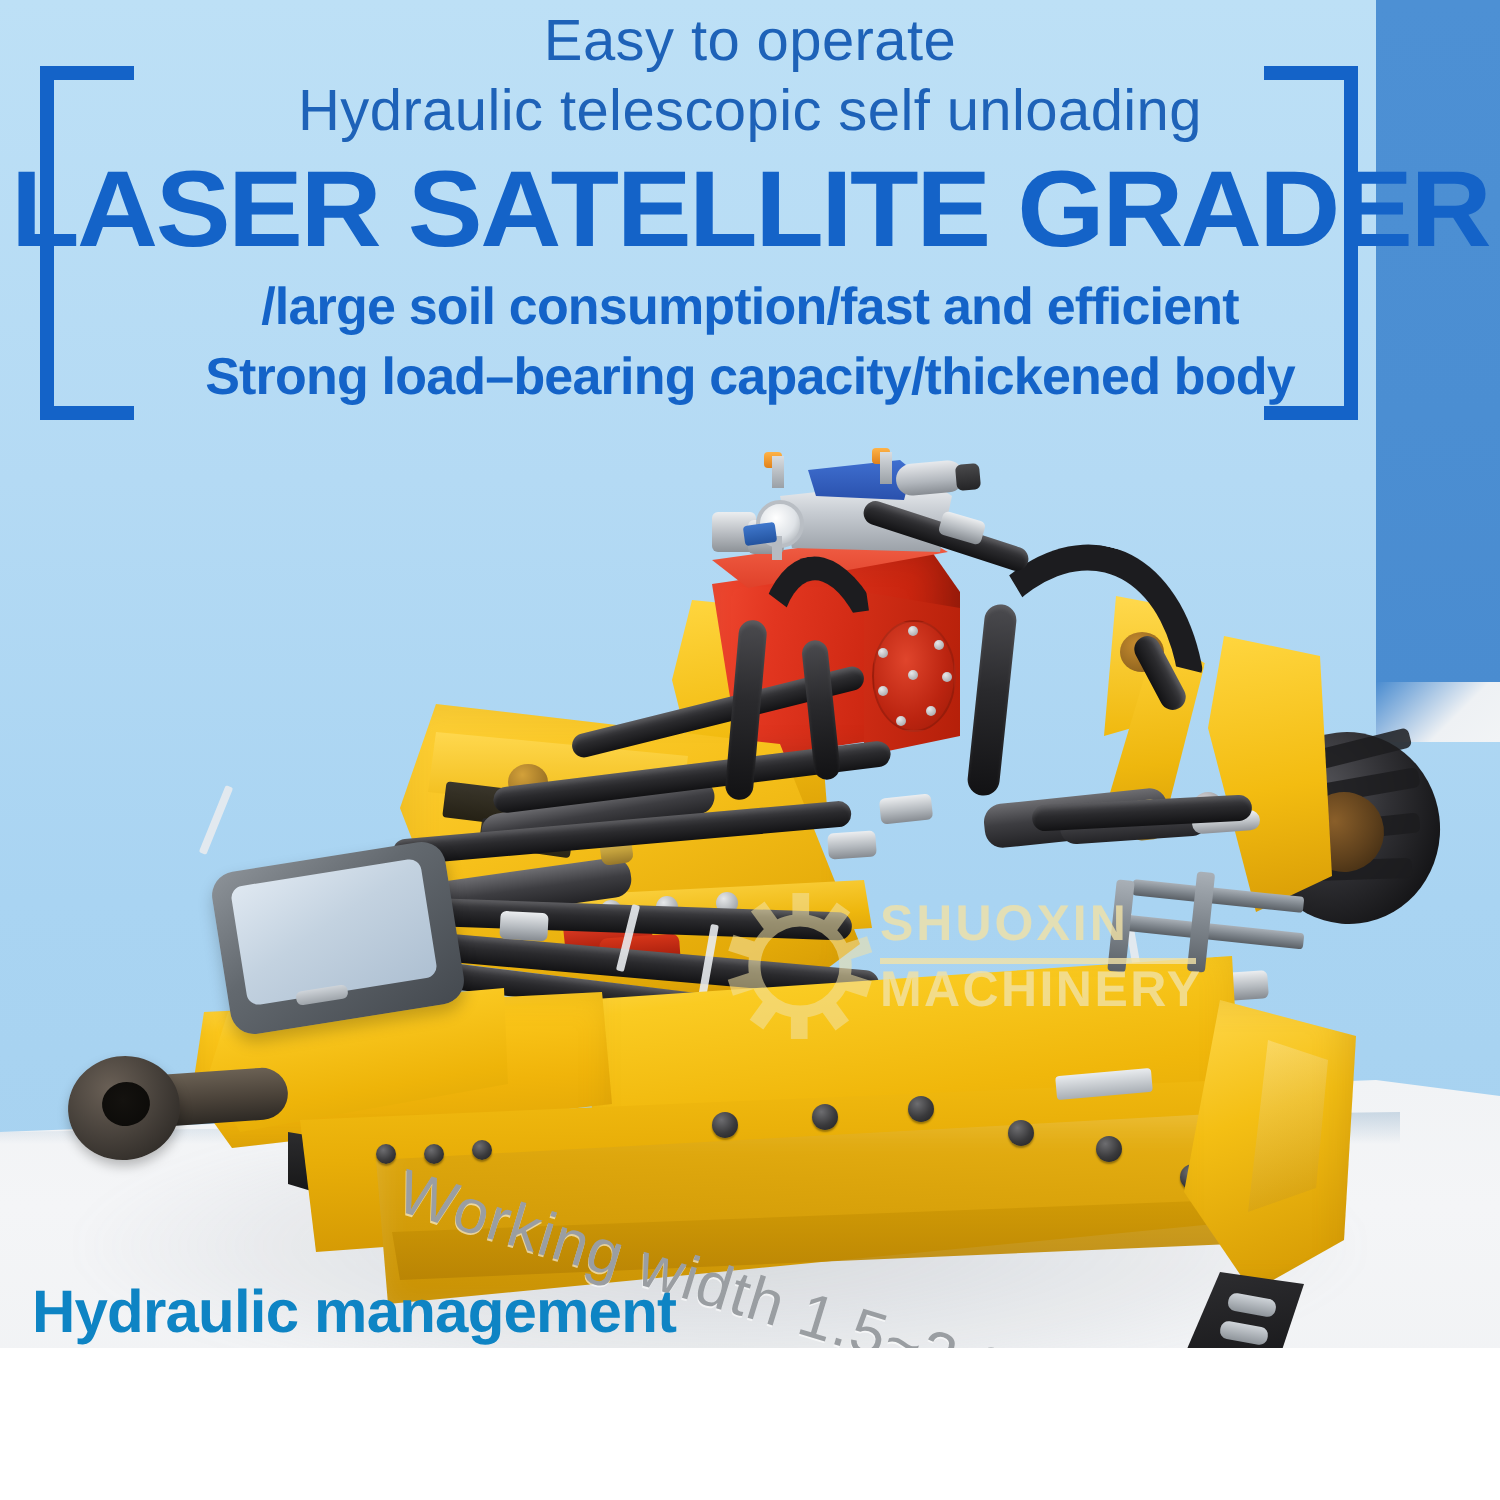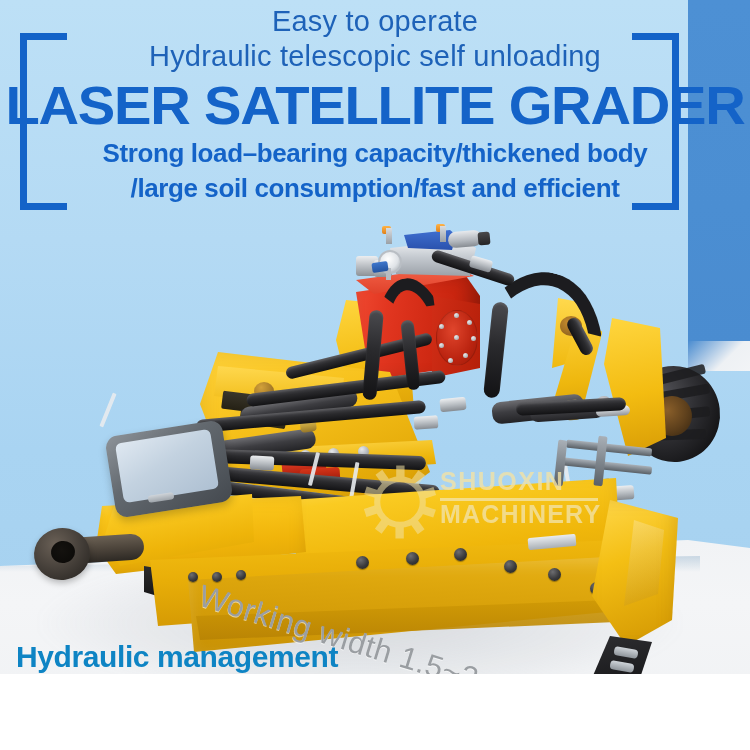--- a/index.html
+++ b/index.html
@@ -76,21 +76,21 @@
 
   
   .workwidth{
     position:absolute;left:205px;top:578px;
     font-size:31px;color:#9a9ea2;font-weight:500;letter-spacing:.5px;
     transform:rotate(17deg);transform-origin:0 0;white-space:nowrap;
     text-shadow:0 1px 0 rgba(255,255,255,.6);
   }
 
   
-  .wm{position:absolute;left:362px;top:462px;width:240px;height:78px;}
+  .wm{position:absolute;left:362px;top:443px;width:240px;height:78px;}
   .wm-text{
     position:absolute;left:78px;top:4px;color:#f2e2a6;opacity:.80;
     font-weight:bold;letter-spacing:1.5px;
   }
   .wm-l1{font-size:25px;line-height:30px;}
   .wm-l2{font-size:25px;line-height:30px;position:absolute;left:78px;top:37px;color:#f2e2a6;opacity:.80;font-weight:bold;letter-spacing:1.2px;}
   .wm-rule{position:absolute;left:78px;top:36px;width:158px;height:3px;background:#f2e2a6;opacity:.8;}
   .wm-gear{position:absolute;left:0;top:2px;width:76px;height:76px;opacity:.55;}
 
   
@@ -332,22 +332,22 @@
   <div class="bg-floor-shadowline"></div>
   <div class="ground-shadow"></div>
 
   <div class="bracket bk-l"></div>
   <div class="bracket bk-r"></div>
 
   <div class="hdr">
     <div class="hdr-line1">Easy to operate</div>
     <div class="hdr-line2">Hydraulic telescopic self unloading</div>
     <div class="hdr-title">LASER SATELLITE GRADER</div>
+    <div class="hdr-sub">/large soil consumption/fast and efficient</div>
     <div class="hdr-sub">Strong load–bearing capacity/thickened body</div>
-    <div class="hdr-sub">/large soil consumption/fast and efficient</div>
   </div>
 
   <div class="machine">
 
     <div class="pc wheel"></div>
     <div class="pc tread" style="left:636px;top:372px;width:70px;height:10px;transform:rotate(-14deg);"></div>
     <div class="pc tread" style="left:634px;top:390px;width:76px;height:10px;transform:rotate(-10deg);"></div>
     <div class="pc tread" style="left:636px;top:410px;width:74px;height:10px;transform:rotate(-6deg);"></div>
     <div class="pc tread" style="left:640px;top:430px;width:66px;height:10px;transform:rotate(-2deg);"></div>
     <div class="pc wheel-hub"></div>

